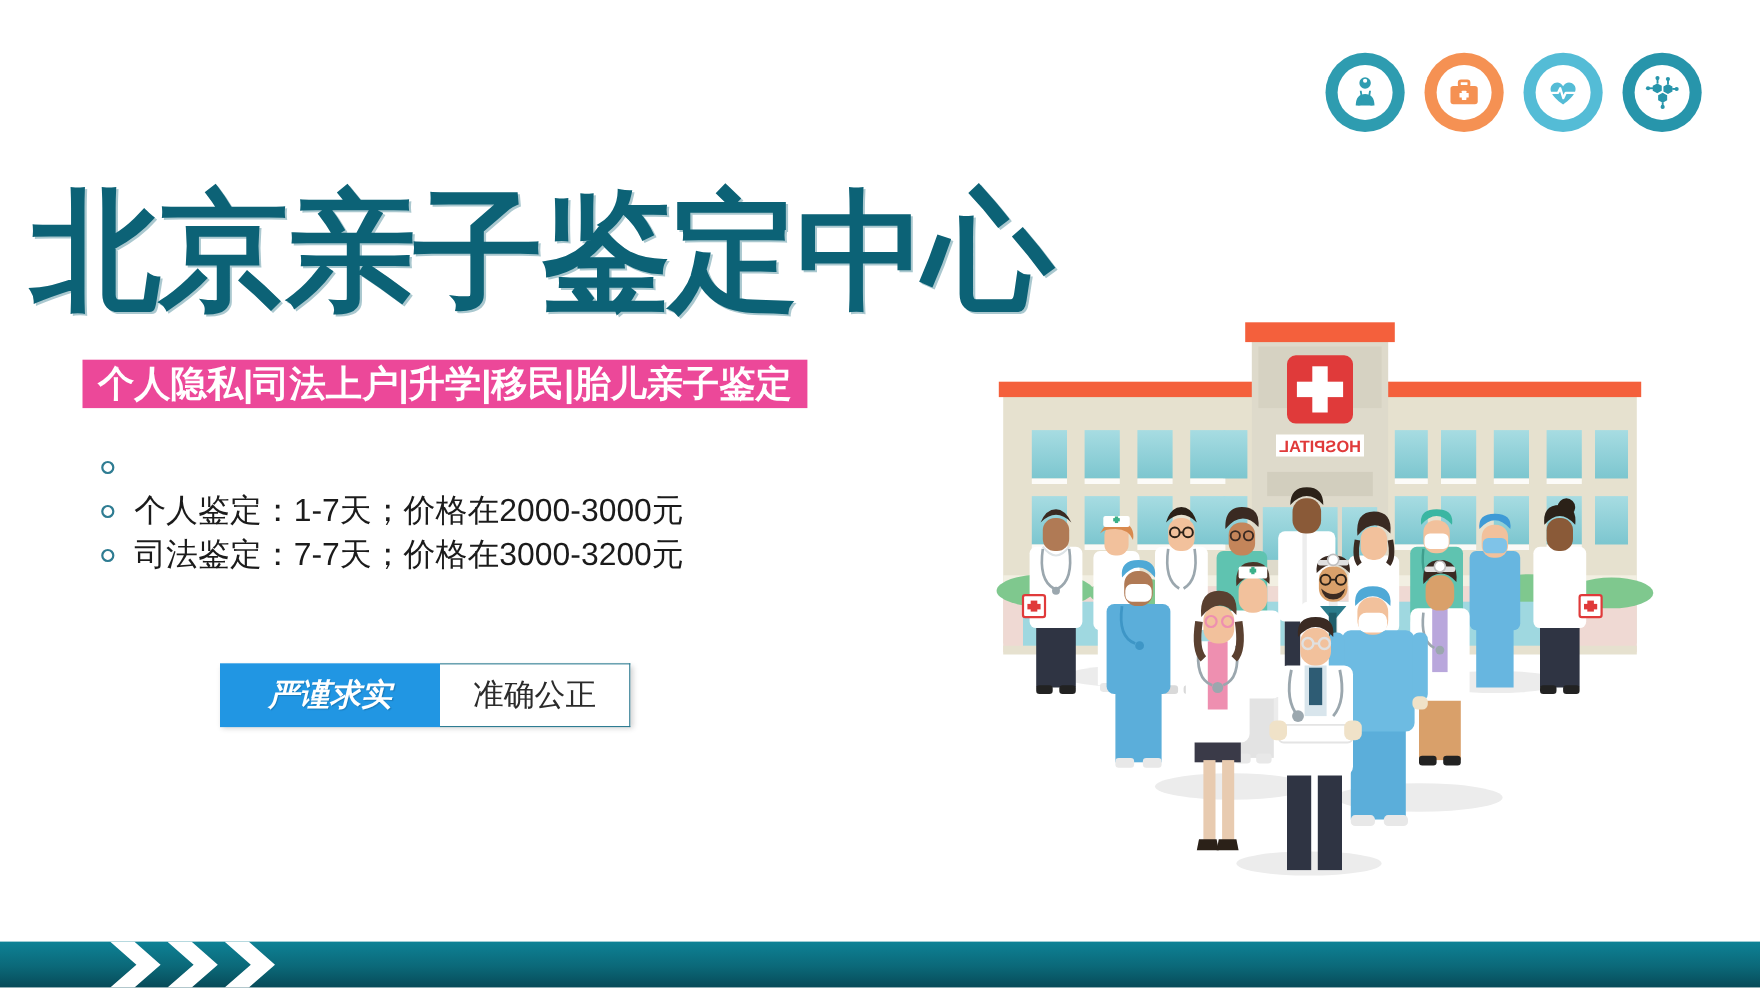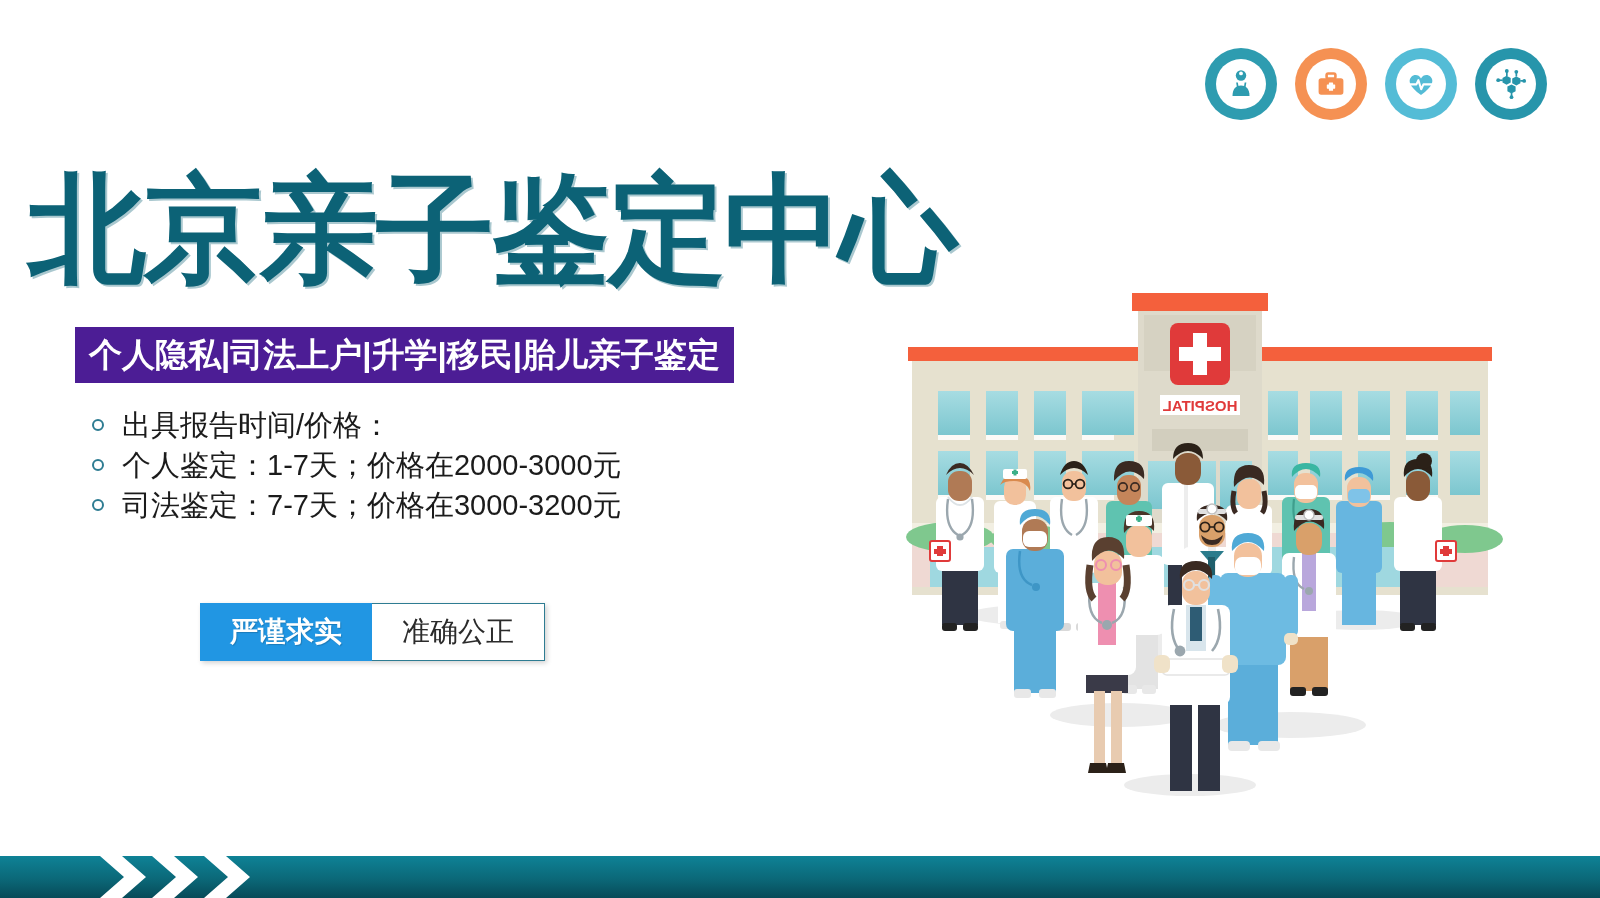--- a/index.html
+++ b/index.html
@@ -19,43 +19,44 @@
   
   .title{
     position:absolute;left:28px;top:168px;
     font-size:118px;line-height:1.05;font-weight:bold;
     color:#0C6276;letter-spacing:-2px;white-space:nowrap;
     text-shadow:2px 2px 0 rgba(12,98,118,.35);
   }
 
   
   .banner{
-    position:absolute;left:75px;top:327px;height:56px;
-    background:#4c1d95;color:#fff;
+    position:absolute;left:75px;top:327px;height:44px;
+    background:#ec4899;color:#fff;
     display:flex;align-items:center;padding:0 14px;
     font-size:33px;font-weight:bold;letter-spacing:0px;white-space:nowrap;
     box-sizing:border-box;
   }
 
   
   .bullets{position:absolute;left:92px;top:405px;width:760px;}
   .bullet-row{display:flex;align-items:center;height:40px;margin-bottom:0px;}
   .bullet-mark{
     width:12px;height:12px;border:2px solid #2E7C92;border-radius:50%;
     margin-right:18px;flex:none;box-sizing:border-box;
   }
   .bullet-text{font-size:29px;color:#1b1b1b;white-space:nowrap;line-height:1;}
 
   
   .slogan{position:absolute;left:200px;top:603px;display:flex;align-items:stretch;
           box-shadow:2px 2px 5px rgba(0,0,0,.18);}
   .slogan-primary{
     background:#2196E3;color:#fff;font-size:28px;font-weight:bold;
-    padding:9px 30px;display:flex;align-items:center;white-space:nowrap;
+    padding:9px 44px;display:flex;align-items:center;white-space:nowrap;
     text-shadow:1px 1px 1px rgba(0,0,0,.18);
+    font-style:italic;
   }
   .slogan-secondary{
     background:#fff;color:#2b2b2b;font-size:28px;
     padding:9px 30px;display:flex;align-items:center;white-space:nowrap;
     border:1px solid #2E7C92;border-left:none;box-sizing:border-box;
   }
 
   
   .bottombar{
     position:absolute;left:0;bottom:0;width:1600px;height:42px;
@@ -134,21 +135,20 @@
 
   </div>
 
   <div class="title">北京亲子鉴定中心</div>
 
   <div class="banner">个人隐私|司法上户|升学|移民|胎儿亲子鉴定</div>
 
   <div class="bullets">
     <div class="bullet-row">
       <span class="bullet-mark"></span>
-      <span class="bullet-text">出具报告时间/价格：</span>
     </div>
     <div class="bullet-row">
       <span class="bullet-mark"></span>
       <span class="bullet-text">个人鉴定：1-7天；价格在2000-3000元</span>
     </div>
     <div class="bullet-row">
       <span class="bullet-mark"></span>
       <span class="bullet-text">司法鉴定：7-7天；价格在3000-3200元</span>
     </div>
   </div>

